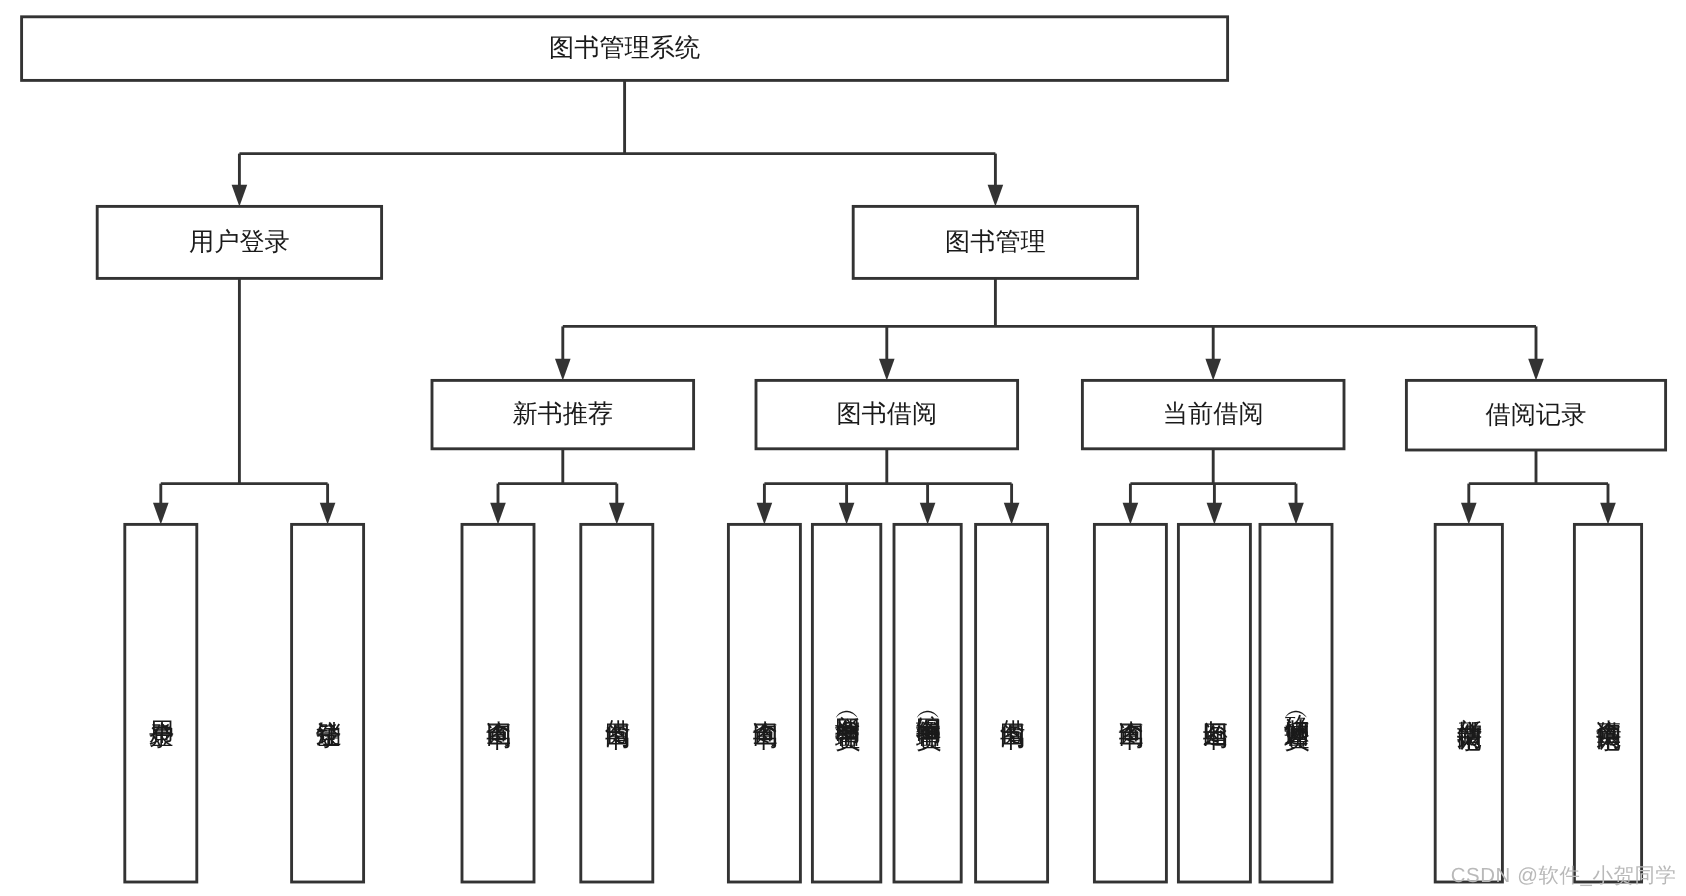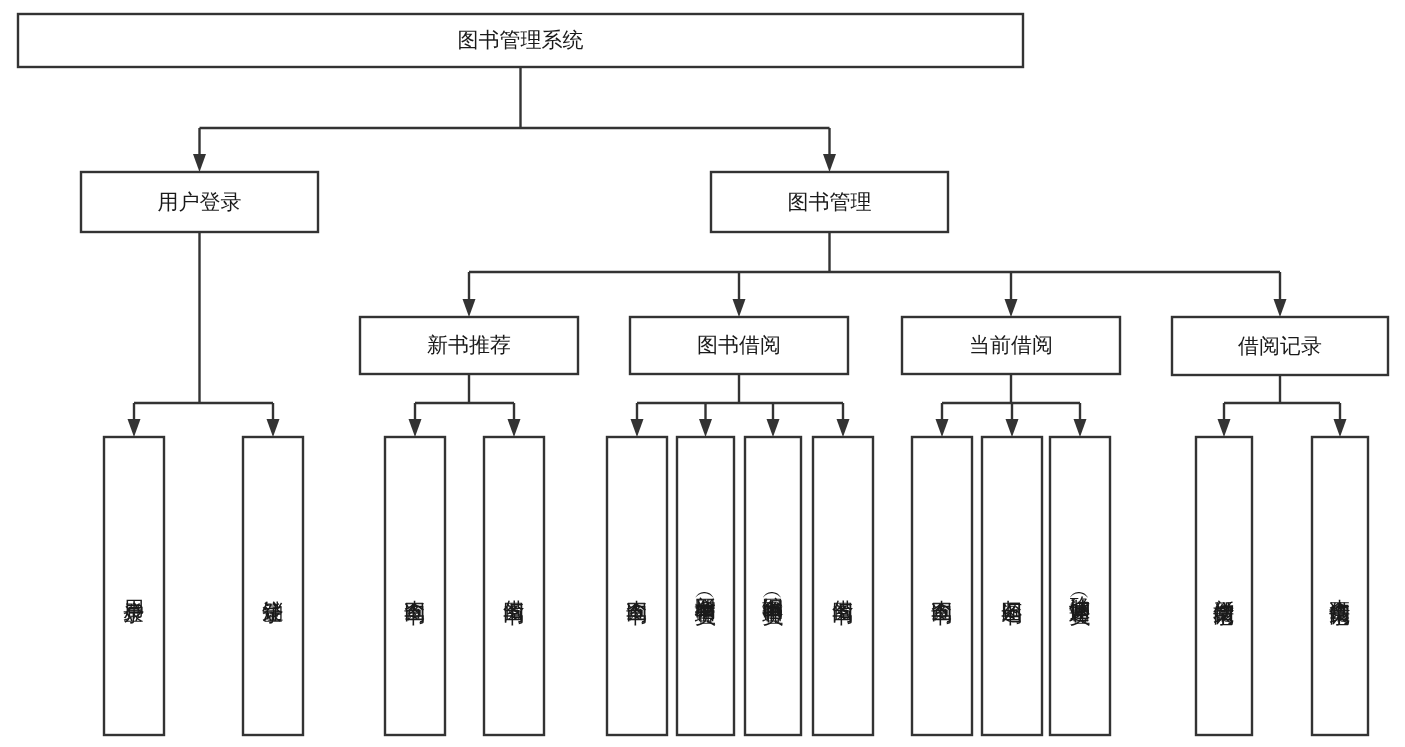--- a/index.html
+++ b/index.html
@@ -177,13 +177,14 @@
       <div class="node-label-v" style="left: 607px; top: 437px; width: 60px; height: 298px;">查询图书</div>
       <div class="node-label-v" style="left: 677px; top: 437px; width: 57px; height: 298px;">新增图书（管理员）</div>
       <div class="node-label-v" style="left: 745px; top: 437px; width: 56px; height: 298px;">编辑图书（管理员）</div>
       <div class="node-label-v" style="left: 813px; top: 437px; width: 60px; height: 298px;">借阅图书</div>
       <div class="node-label-v" style="left: 912px; top: 437px; width: 60px; height: 298px;">查询图书</div>
       <div class="node-label-v" style="left: 982px; top: 437px; width: 60px; height: 298px;">归还图书</div>
       <div class="node-label-v" style="left: 1050px; top: 437px; width: 60px; height: 298px;">确认归还（管理员）</div>
       <div class="node-label-v" style="left: 1196px; top: 437px; width: 56px; height: 298px;">新增借阅记录</div>
       <div class="node-label-v" style="left: 1312px; top: 437px; width: 56px; height: 298px;">查询借阅记录</div>
     </div>
+  <div class="watermark">CSDN @软件_小贺同学</div>
 </div>
 
 </body></html>

